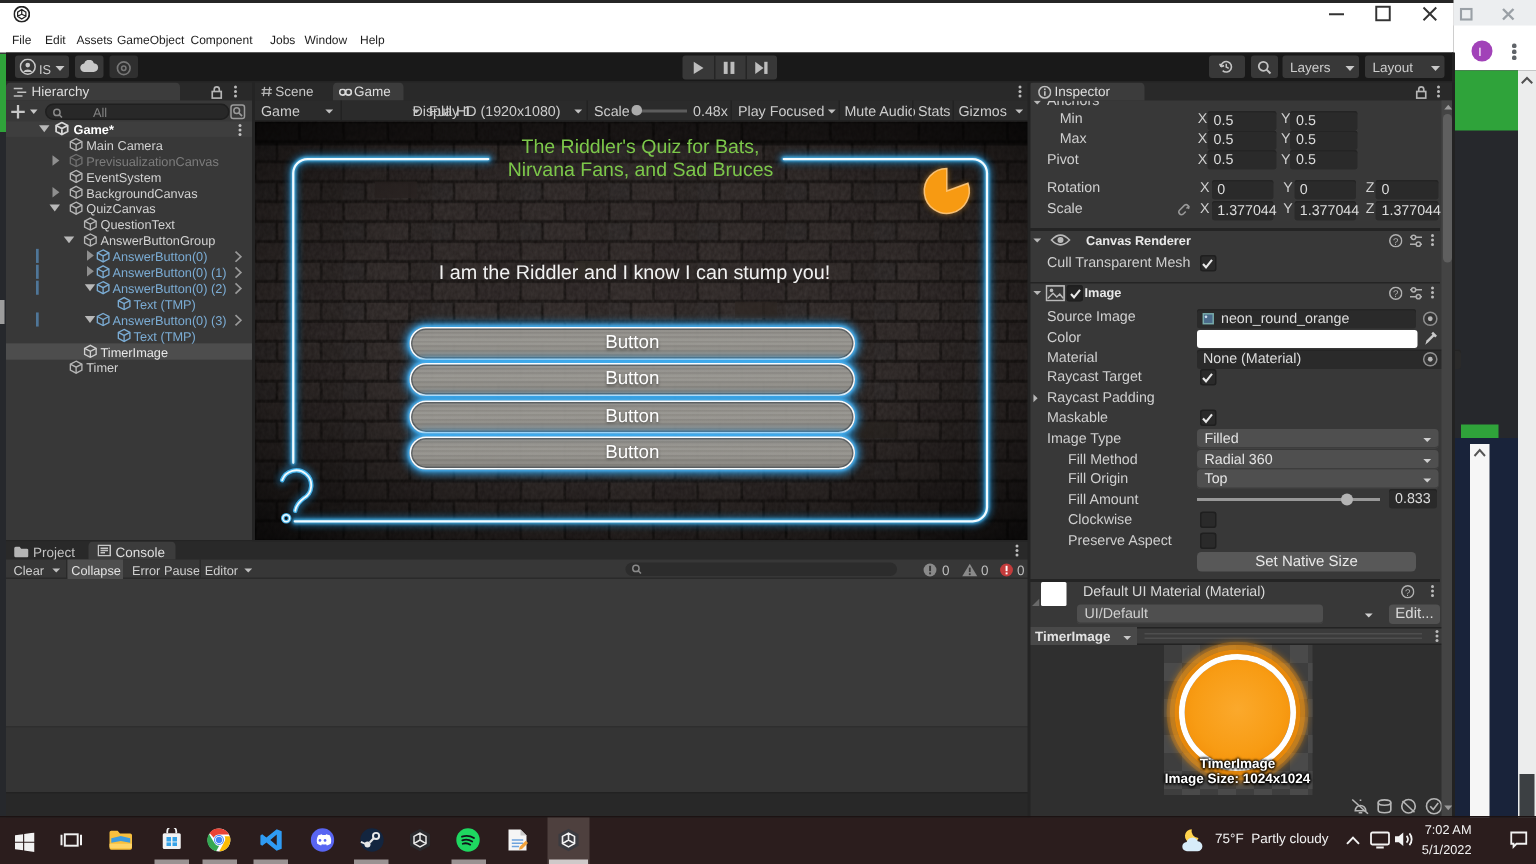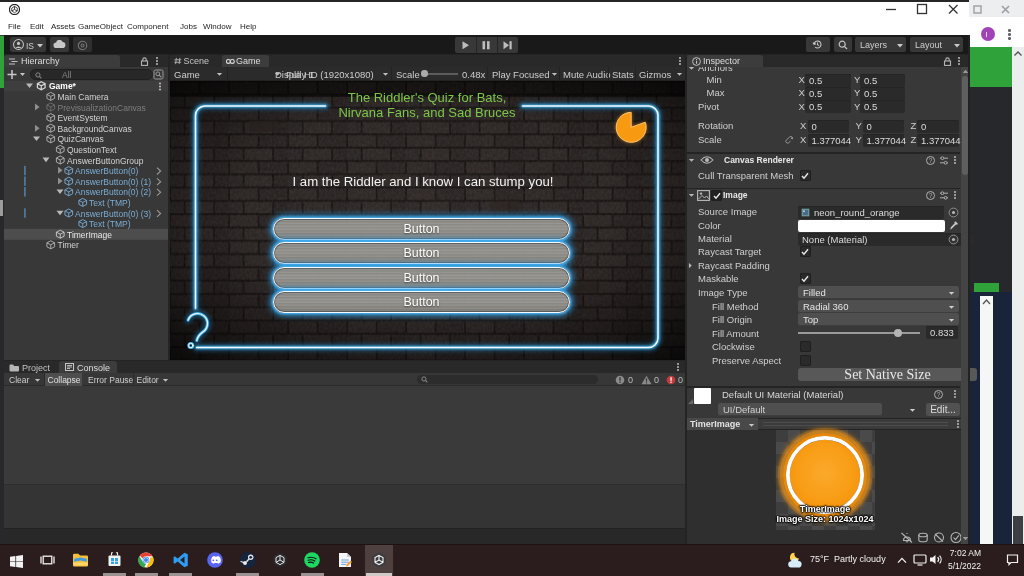--- a/index.html
+++ b/index.html
@@ -532,21 +532,21 @@
       <path d="M1 1 L4 4.2 L7 1 Z" fill="#d0d0d0"></path>
     </svg>
 <div class="ilbl" style="left:712px;top:327.8px;">Fill Amount</div>
 <div class="abs" style="left:798px;top:332.3px;width:122px;height:1.6px;background:#999;"></div>
 <div class="abs" style="left:894px;top:328.8px;width:8px;height:8px;border-radius:50%;background:#b4b4b4;"></div>
 <div class="fld" style="left:926px;top:326.3px;width:32px;">0.833</div>
 <div class="ilbl" style="left:712px;top:341.3px;">Clockwise</div>
 <div class="chk" style="left:799.5px;top:341.3px;"></div>
 <div class="ilbl" style="left:712px;top:354.8px;">Preserve Aspect</div>
 <div class="chk" style="left:799.5px;top:354.8px;"></div>
-<div class="abs" style="left:798px;top:367.5px;width:179px;height:13.5px;background:#585858;border-radius:3px;text-align:center;font-size:14px;color:#e8e8e8;line-height:13.5px;font-family:Liberation Serif, serif;">Set Native Size</div>
+<div class="abs" style="left:798px;top:367.5px;width:146px;height:13.5px;background:#585858;border-radius:3px;text-align:center;font-size:10px;color:#e8e8e8;line-height:13.5px;">Set Native Size</div>
 
 <div class="abs" style="left:686px;top:386px;width:274px;height:1.5px;background:#242424;"></div>
 <div class="abs" style="left:694px;top:387.5px;width:17px;height:16px;background:#fff;border-radius:1px;"></div>
 <svg class="abs" style="left:688px;top:399px;width:5px;height:5px;" viewBox="0 0 5 5">
       <path d="M0 5 L5 5 L5 0 Z" fill="#8a8a8a" opacity="0.6"></path>
     </svg>
 <div class="txt" style="left:722px;top:389px;font-size:9.5px;color:#d8d8d8;">Default UI Material (Material)</div>
 <svg class="abs" style="left:934px;top:389.5px;width:9px;height:9px;" viewBox="0 0 9 9">
   <circle cx="4.5" cy="4.5" r="4" fill="none" stroke="#b0b0b0" stroke-width="1"></circle>
   <text x="2.7" y="7" font-size="6.5" fill="#b0b0b0" font-family="Liberation Sans">?</text>

